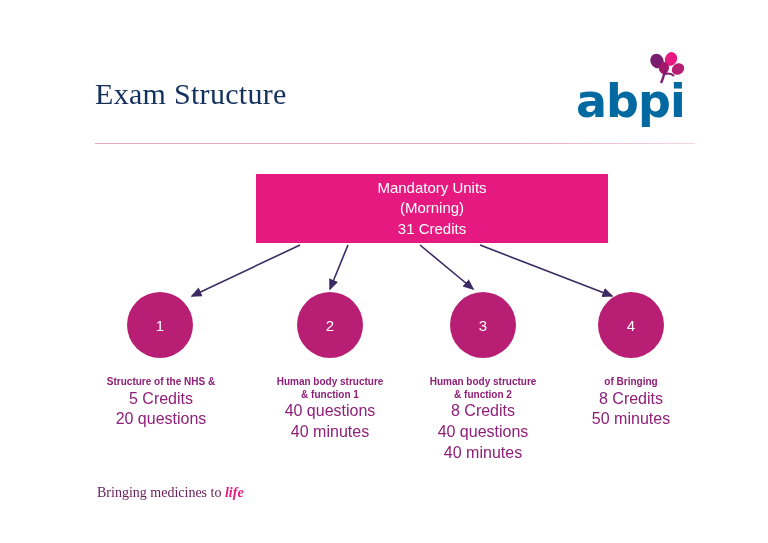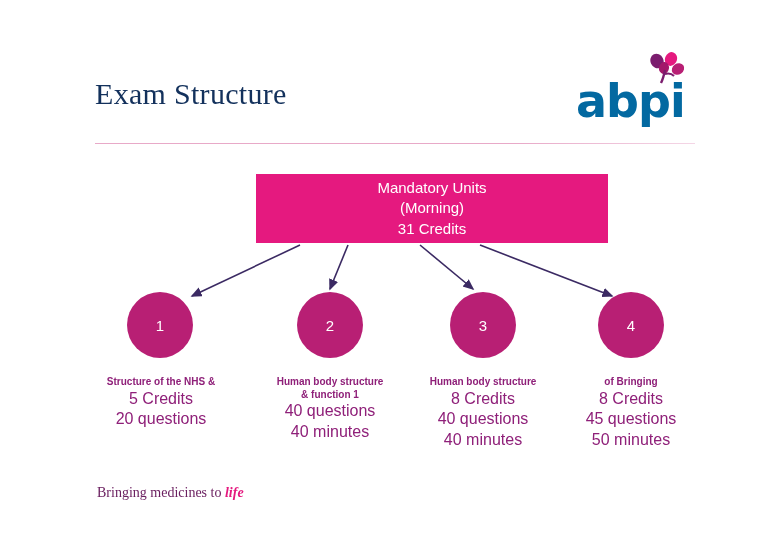--- a/index.html
+++ b/index.html
@@ -210,29 +210,29 @@
 
   <div class="caption cap2">
     <div class="cap-title">Human body structure</div>
     <div class="cap-title">&amp; function 1</div>
     <div class="cap-line">40 questions</div>
     <div class="cap-line">40 minutes</div>
   </div>
 
   <div class="caption cap3">
     <div class="cap-title">Human body structure</div>
+    <div class="cap-title">&amp; function 2</div>
     <div class="cap-line">8 Credits</div>
     <div class="cap-line">40 questions</div>
     <div class="cap-line">40 minutes</div>
   </div>
 
   <div class="caption cap4">
     <div class="cap-title">of Bringing</div>
     <div class="cap-line">8 Credits</div>
-    <div class="cap-line">45 questions</div>
     <div class="cap-line">50 minutes</div>
   </div>
 
   <div class="footer">
     <span>Bringing medicines to </span><span class="life">life</span>
   </div>
 
 </div>
 
 </body></html>

